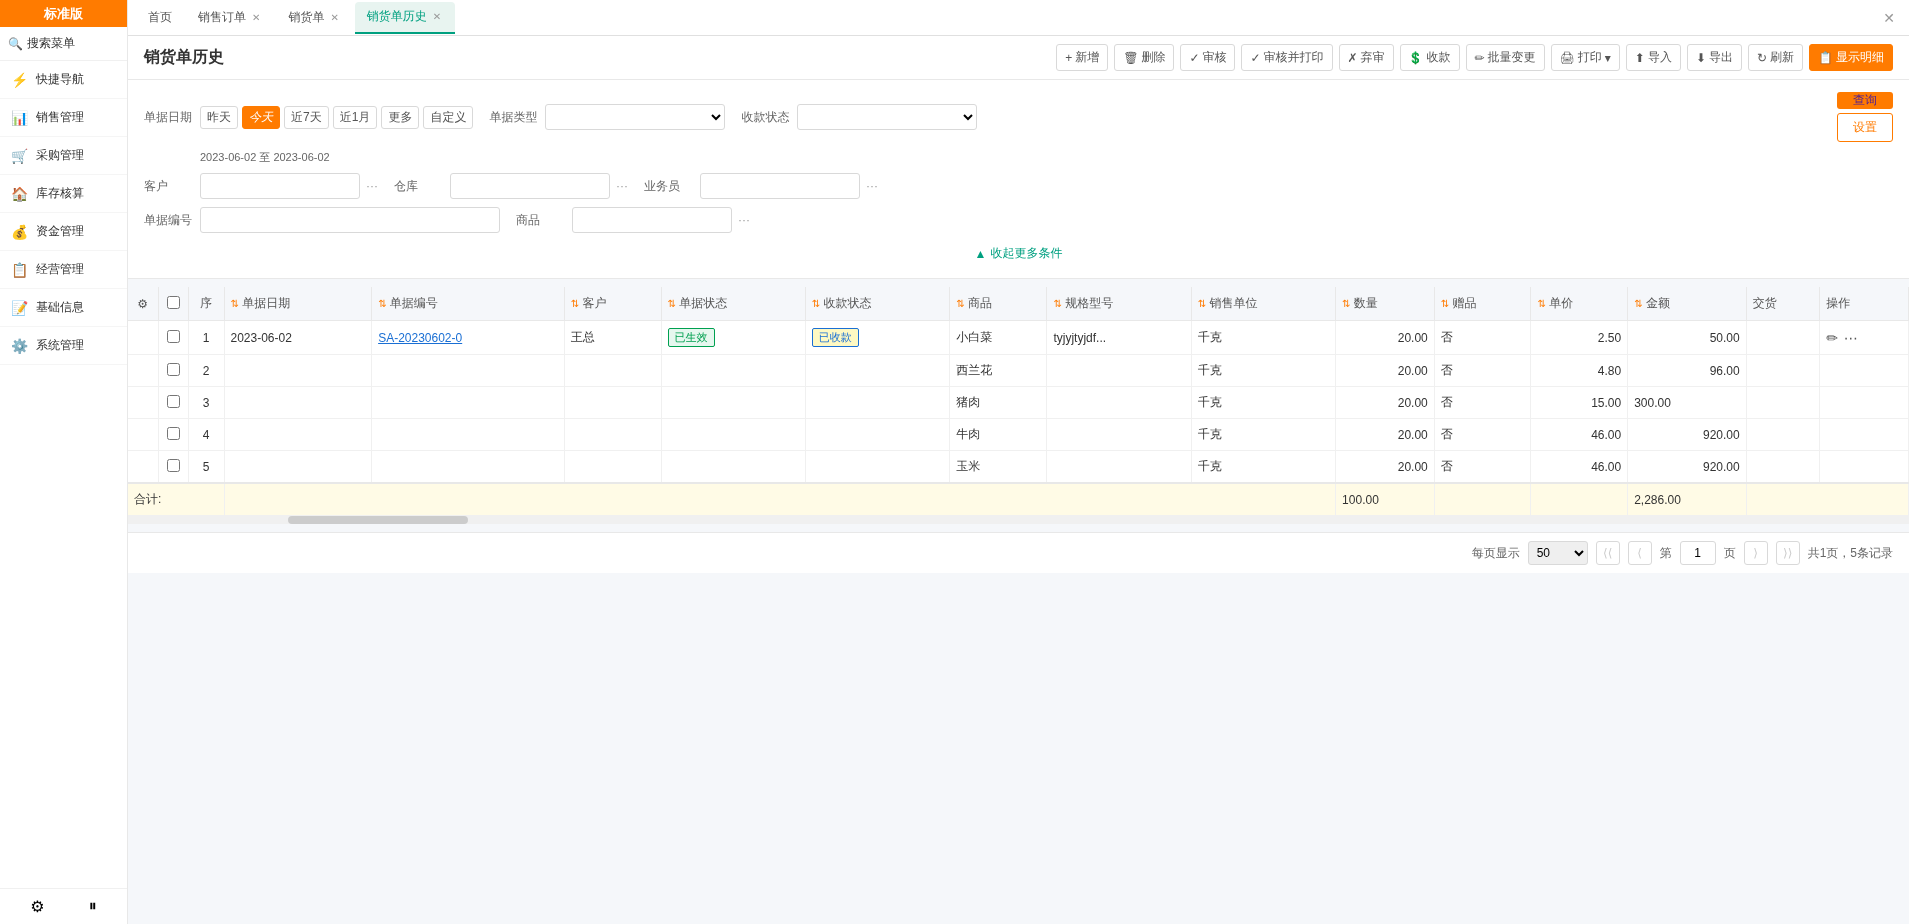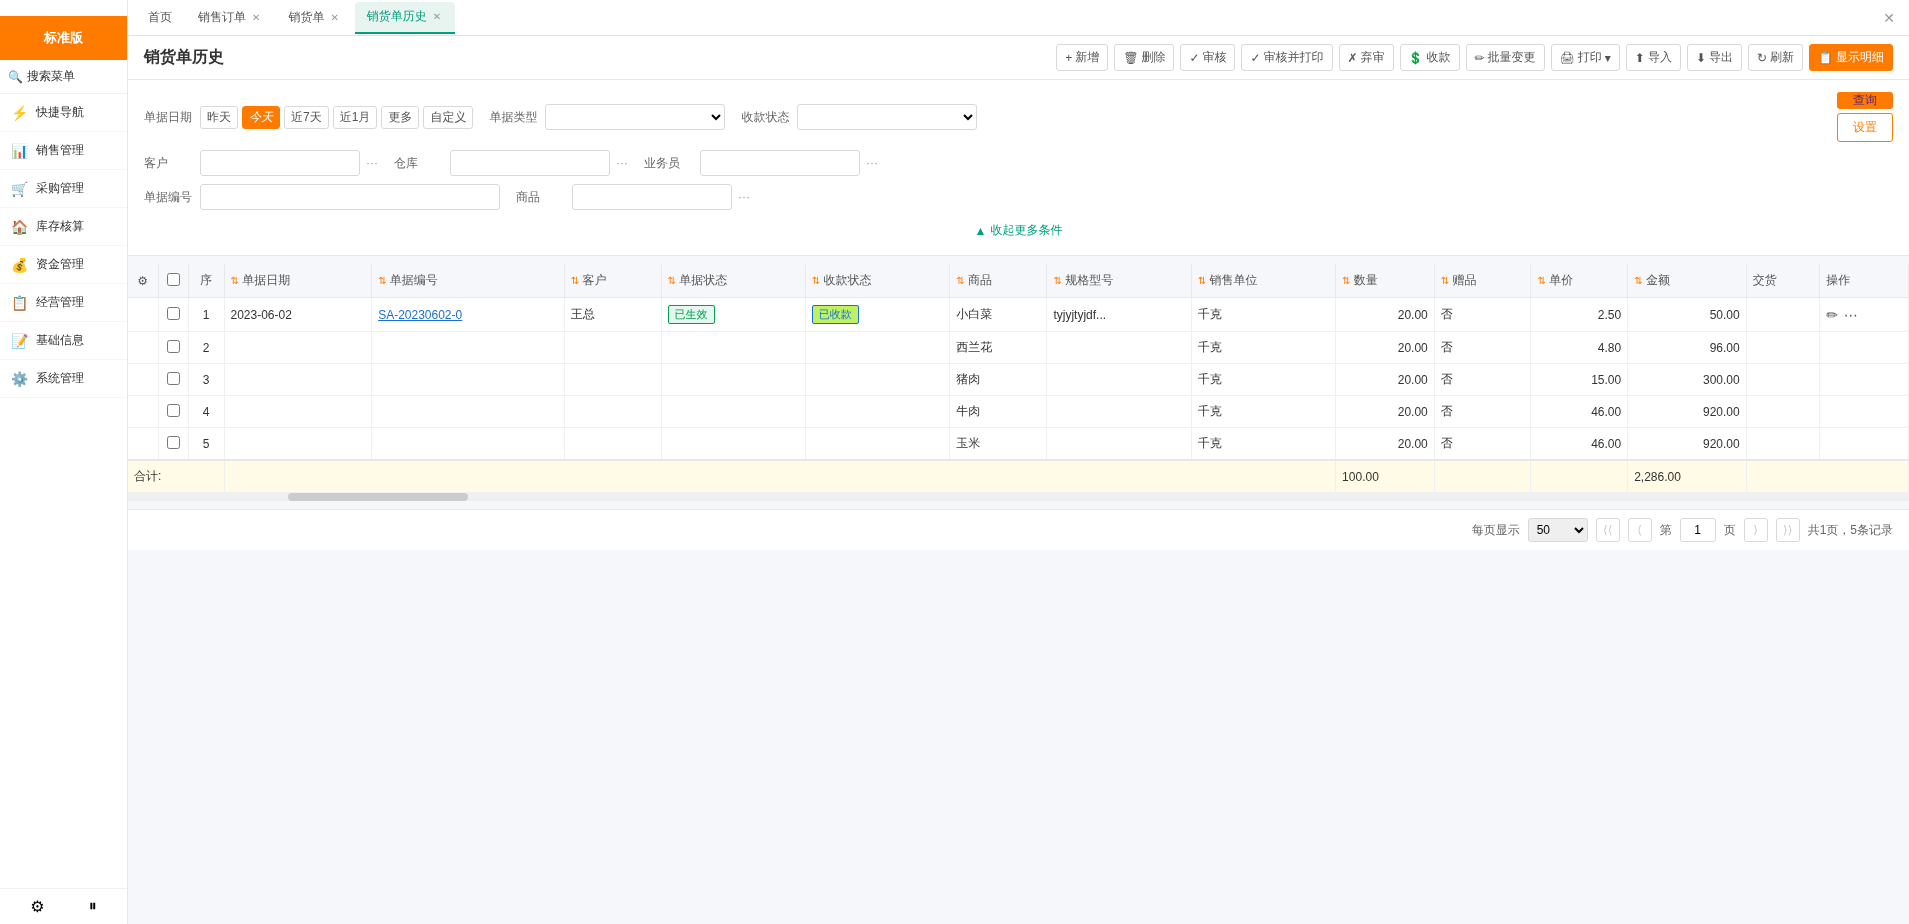--- a/index.html
+++ b/index.html
@@ -9,29 +9,28 @@
     .sidebar {
       width: 128px;
       background: #fff;
       border-right: 1px solid #e8e8e8;
       display: flex;
       flex-direction: column;
       height: 100%;
       flex-shrink: 0;
     }
     .sidebar-logo {
-      height: 44px;
+      height: 27px;
       background: #ff7b00;
       display: flex;
       align-items: center;
       justify-content: center;
       color: #fff;
       font-size: 13px;
       font-weight: bold;
-      margin-top: 16px;
     }
     .sidebar-search {
       padding: 8px;
       display: flex;
       align-items: center;
       gap: 4px;
       cursor: pointer;
       color: #333;
       border-bottom: 1px solid #f0f0f0;
     }
@@ -272,21 +271,21 @@
       border-right: 1px solid #f0f0f0;
       color: #333;
     }
     .status-badge {
       display: inline-block;
       padding: 1px 6px;
       border-radius: 2px;
       font-size: 11px;
     }
     .status-active { background: #e6f7ef; color: #00a050; border: 1px solid #00a050; }
-    .status-paid { background: #bef264; color: #1a6fd4; border: 1px solid #1a6fd4; }
+    .status-paid { background: #fef9c3; color: #1a6fd4; border: 1px solid #1a6fd4; }
     .link-text { color: #1a6fd4; cursor: pointer; text-decoration: underline; }
     .action-icons { display: flex; gap: 6px; }
     .action-icon { color: #555; cursor: pointer; font-size: 14px; }
     .gear-col { width: 30px; text-align: center; }
     .check-col { width: 30px; text-align: center; }
     .num-col { width: 36px; text-align: center; }
 
     
     .summary-row {
       background: #fffbe6;
@@ -496,20 +495,23 @@
         <div class="filter-item">
           <span class="filter-label">收款状态</span>
           <select class="filter-select">
             <option value=""></option>
           </select>
         </div>
         <div class="filter-actions">
           <button class="query-btn">查询</button>
           <button class="set-btn">设置</button>
         </div>
+      </div>
+      <div class="filter-row">
+        <span class="date-range-text" style="margin-left:56px">2023-06-02 至 2023-06-02</span>
       </div>
       <div class="filter-row">
         <div class="filter-item">
           <span class="filter-label">客户</span>
           <input class="filter-input" type="text" style="">
           <span class="filter-dots">···</span>
         </div>
         <div class="filter-item">
           <span class="filter-label">仓库</span>
           <input class="filter-input" type="text" style="">
@@ -618,21 +620,21 @@
       <td></td>
       <td></td>
       <td></td>
       <td></td>
       <td>猪肉</td>
       <td></td>
       <td>千克</td>
       <td style="text-align:right">20.00</td>
       <td>否</td>
       <td style="text-align:right">15.00</td>
-      <td style="text-align:right">300.00</td>
+      <td style="text-align:left">300.00</td>
       <td></td>
       <td></td>
     </tr>
             <tr>
       <td class="gear-col"></td>
       <td class="check-col"><input type="checkbox" style=""></td>
       <td class="num-col">4</td>
       <td></td>
       <td></td>
       <td></td>

